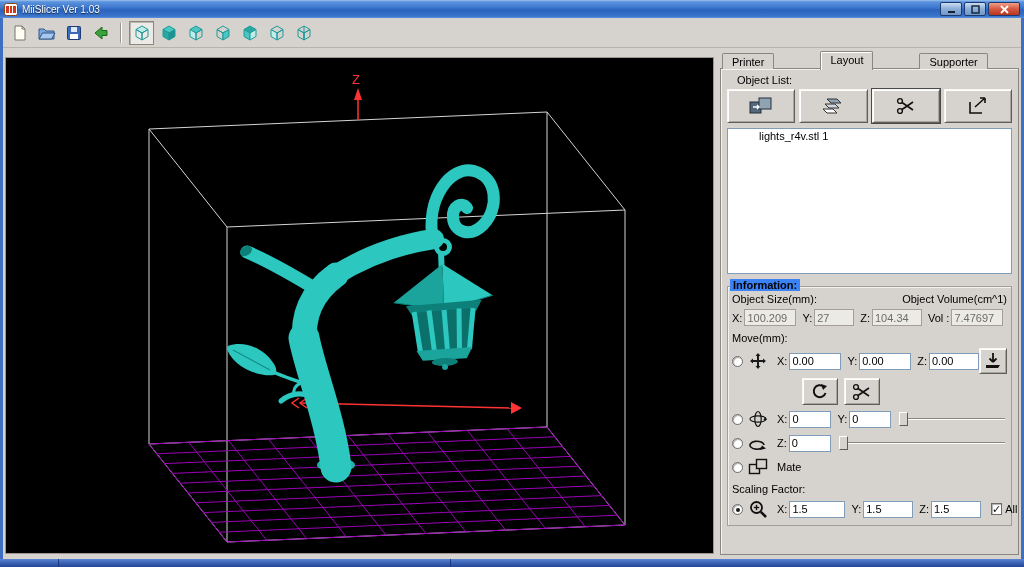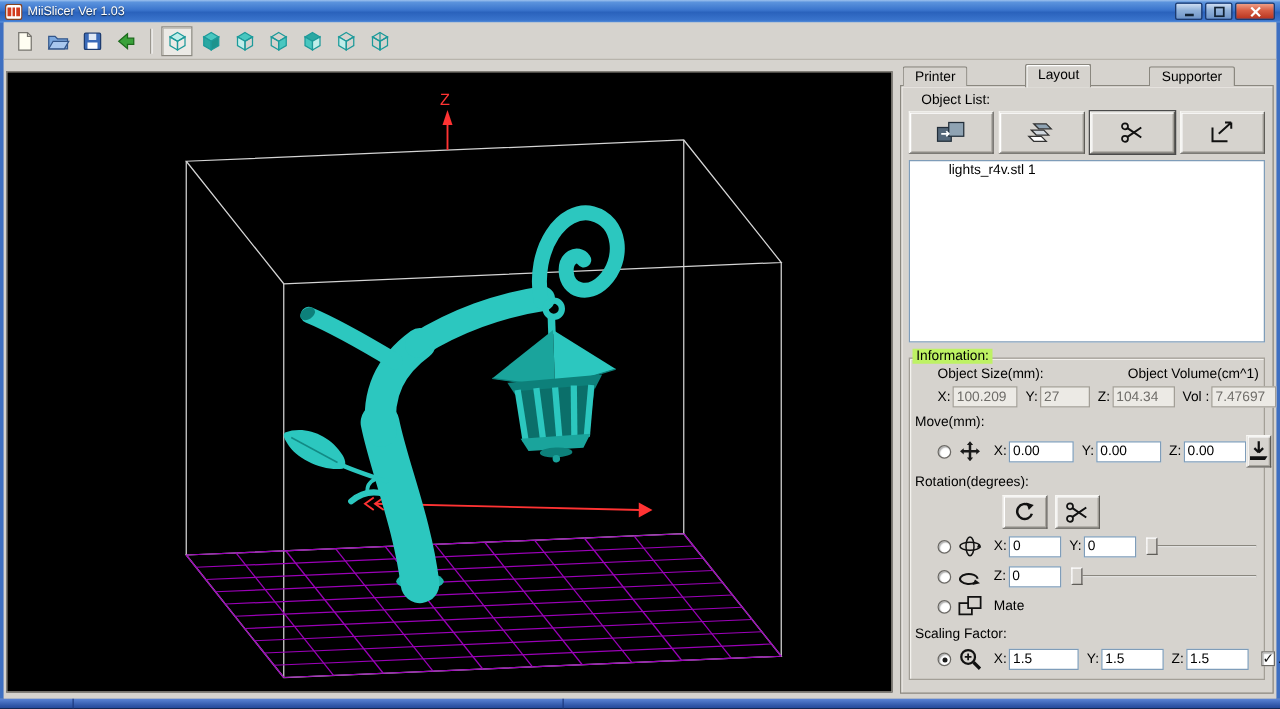--- a/index.html
+++ b/index.html
@@ -45,23 +45,23 @@
   .group-label { margin:1px 10px 3px; }
   .objbtns { display:flex; gap:4px; margin-bottom:5px; }
   .objbtn { flex:1; height:34px; display:flex; align-items:center; justify-content:center;
             background:#d6d3ce; border:1px solid; border-color:#f8f7f4 #5f5d58 #5f5d58 #f8f7f4;
             box-shadow:inset 1px 1px 0 #fff, inset -1px -1px 0 #a8a59e; }
   .objbtn.default-btn { outline:1px solid #4a4a4a; }
   .listbox { height:146px; background:#fff; border:1px solid #7f9db9; padding:1px 3px; overflow:hidden; }
   .list-item { height:13px; line-height:13px;padding-left:28px; }
 
   .info { border:1px solid #a39f97; box-shadow:inset 1px 1px 0 #f4f2ee; margin-top:12px; padding:4px 4px 6px; position:relative; }
-  .info-legend { position:absolute; top:-8px; left:2px; background:#bef264; padding:0 3px; }
-
-  .row { display:flex; align-items:center; margin-top:4px;margin-left:18px; }
+  .info-legend { position:absolute; top:-8px; left:2px; background:#3b82f6; padding:0 3px;font-weight:bold; }
+
+  .row { display:flex; align-items:center; margin-top:4px; }
   .sec-label { margin-top:6px; }
   .lbl { margin:0 2px 0 6px; white-space:nowrap; }
   .lbl.first { margin-left:0; }
   .fld { height:17px; border:1px solid #7f9db9; background:#fff; padding:0 2px;
          font:11px "Liberation Sans", sans-serif; }
   .fld.ro { background:#eceae5; color:#6e6c68; border-color:#a39f97; }
   .w56{width:56px} .w52{width:52px} .w50{width:50px} .w42{width:42px} .w40{width:40px}
 
   .radio { width:11px; height:11px; flex:none; border-radius:50%; background:#fff; border:1px solid #6c6a66;
            box-shadow:inset 1px 1px 1px #b0b0b0; margin-right:4px; position:relative; }
@@ -380,21 +380,20 @@
             <span class="lbl">Z:</span>
             <input class="fld w50" value="0.00" style="">
             <span class="sbtn bedbtn">
               <svg width="18" height="18">
                   <path d="M9 1 v9 M9 10 l-3.5 -3.5 M9 10 l3.5 -3.5" stroke="#111" stroke-width="1.8" fill="none"></path>
                   <path d="M2 13 h14 l-2 3 H2 z" fill="#111"></path>
                 </svg>
             </span>
           </div>
 
-          <div class="sec-label">Rotation(degrees):</div>
 
           <div class="row" style="margin-left:70px;gap:6px">
             <span class="sbtn">
               <svg width="18" height="18">
                   <path d="M14.5 10 a6 6 0 1 1 -2 -6.5" fill="none" stroke="#111" stroke-width="2"></path>
                   <polygon points="10,1 16,3 12,7" fill="#111"></polygon>
                 </svg>
             </span>
             <span class="sbtn">
               <svg width="20" height="18" viewBox="0 0 20 18">

